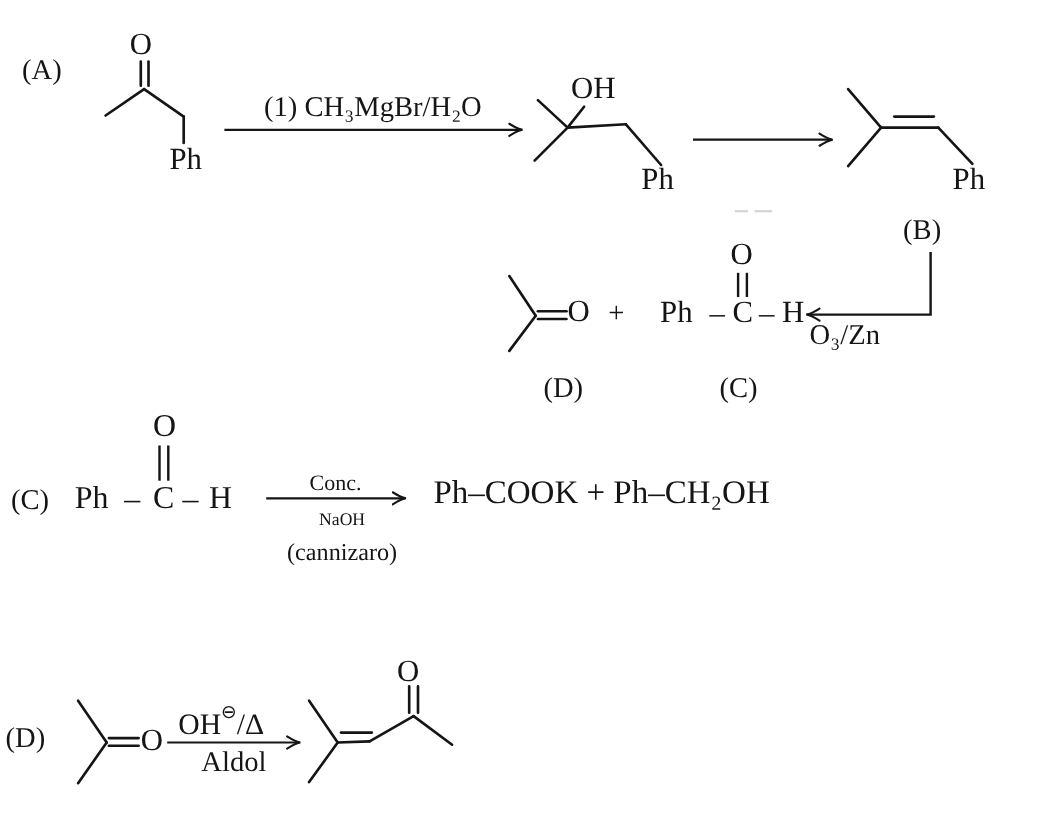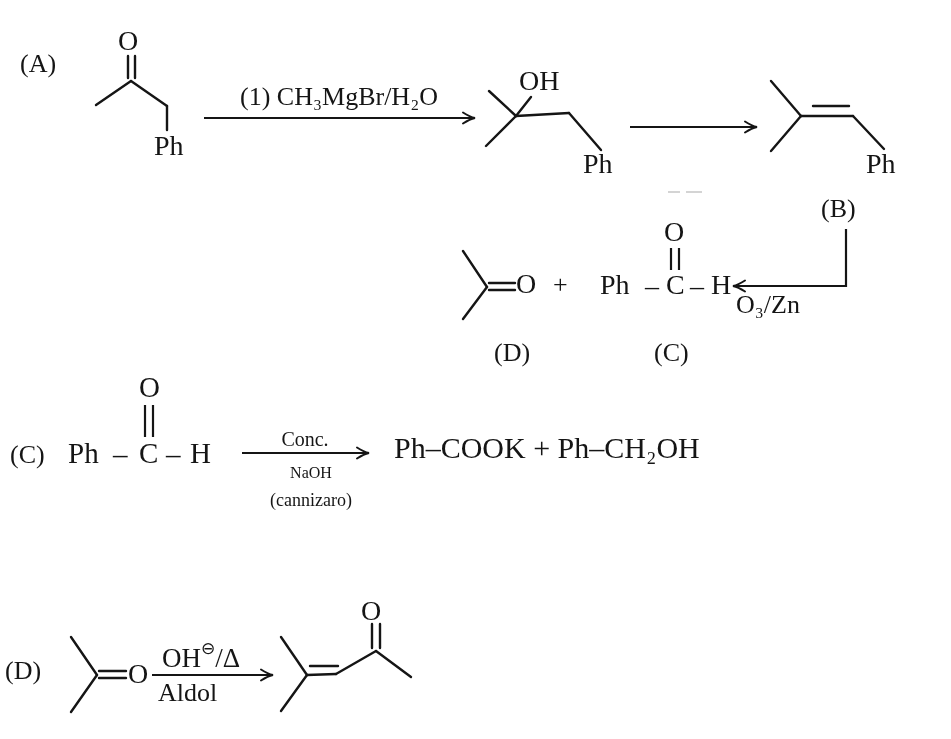--- a/index.html
+++ b/index.html
@@ -4,21 +4,21 @@
 <style>
   html,body{margin:0;padding:0;background:#ffffff;}
   .stage{
     position:relative;width:951px;height:739px;background:#ffffff;overflow:hidden;
     font-family:"Liberation Serif","DejaVu Serif",serif;color:#151515;
   }
   svg.lines{position:absolute;left:0;top:0;}
   .t{position:absolute;line-height:1;white-space:nowrap;color:#151515;
      font-family:"Liberation Serif","DejaVu Serif",serif;}
   .c{text-align:center;}
-  .s17{font-size:17px}.s20{font-size:20px}.s22{font-size:18px}.s25{font-size:16px}
+  .s17{font-size:17px}.s20{font-size:20px}.s22{font-size:22px}.s25{font-size:16px}
   .s26{font-size:26px}.s27{font-size:27px}.s28{font-size:28px}.s29{font-size:29px}.s30{font-size:30px}
   .supgrp{display:flex;align-items:flex-start;}
   .charge{font-family:"DejaVu Sans","DejaVu Serif",sans-serif;margin-top:-5px;}
 </style>
 </head>
 <body>
 
 <div class="stage">
 
   <svg class="lines" width="951" height="739" viewBox="0 0 951 739">
@@ -146,16 +146,16 @@
   <span class="t s22 c" style="left:233px;top:491px;width:156px">(cannizaro)</span>
   <span class="t s30" style="left:394px;top:433px">Ph–COOK + Ph–CH₂OH</span>
 
   <span class="t s26" style="left:5px;top:658px">(D)</span>
   <span class="t s28" style="left:128px;top:660px">O</span>
   <div class="t supgrp" style="left:162px;top:645px">
     <span class="s27">OH</span>
     <span class="s17 charge">⊖</span>
     <span class="s27">/Δ</span>
   </div>
-  <span class="t s26" style="left:158px;top:680px">Aldol</span>
+  <span class="t s26" style="left:183px;top:680px">Aldol</span>
   <span class="t s28" style="left:361px;top:597px">O</span>
 
 </div>
 
 </body></html>

